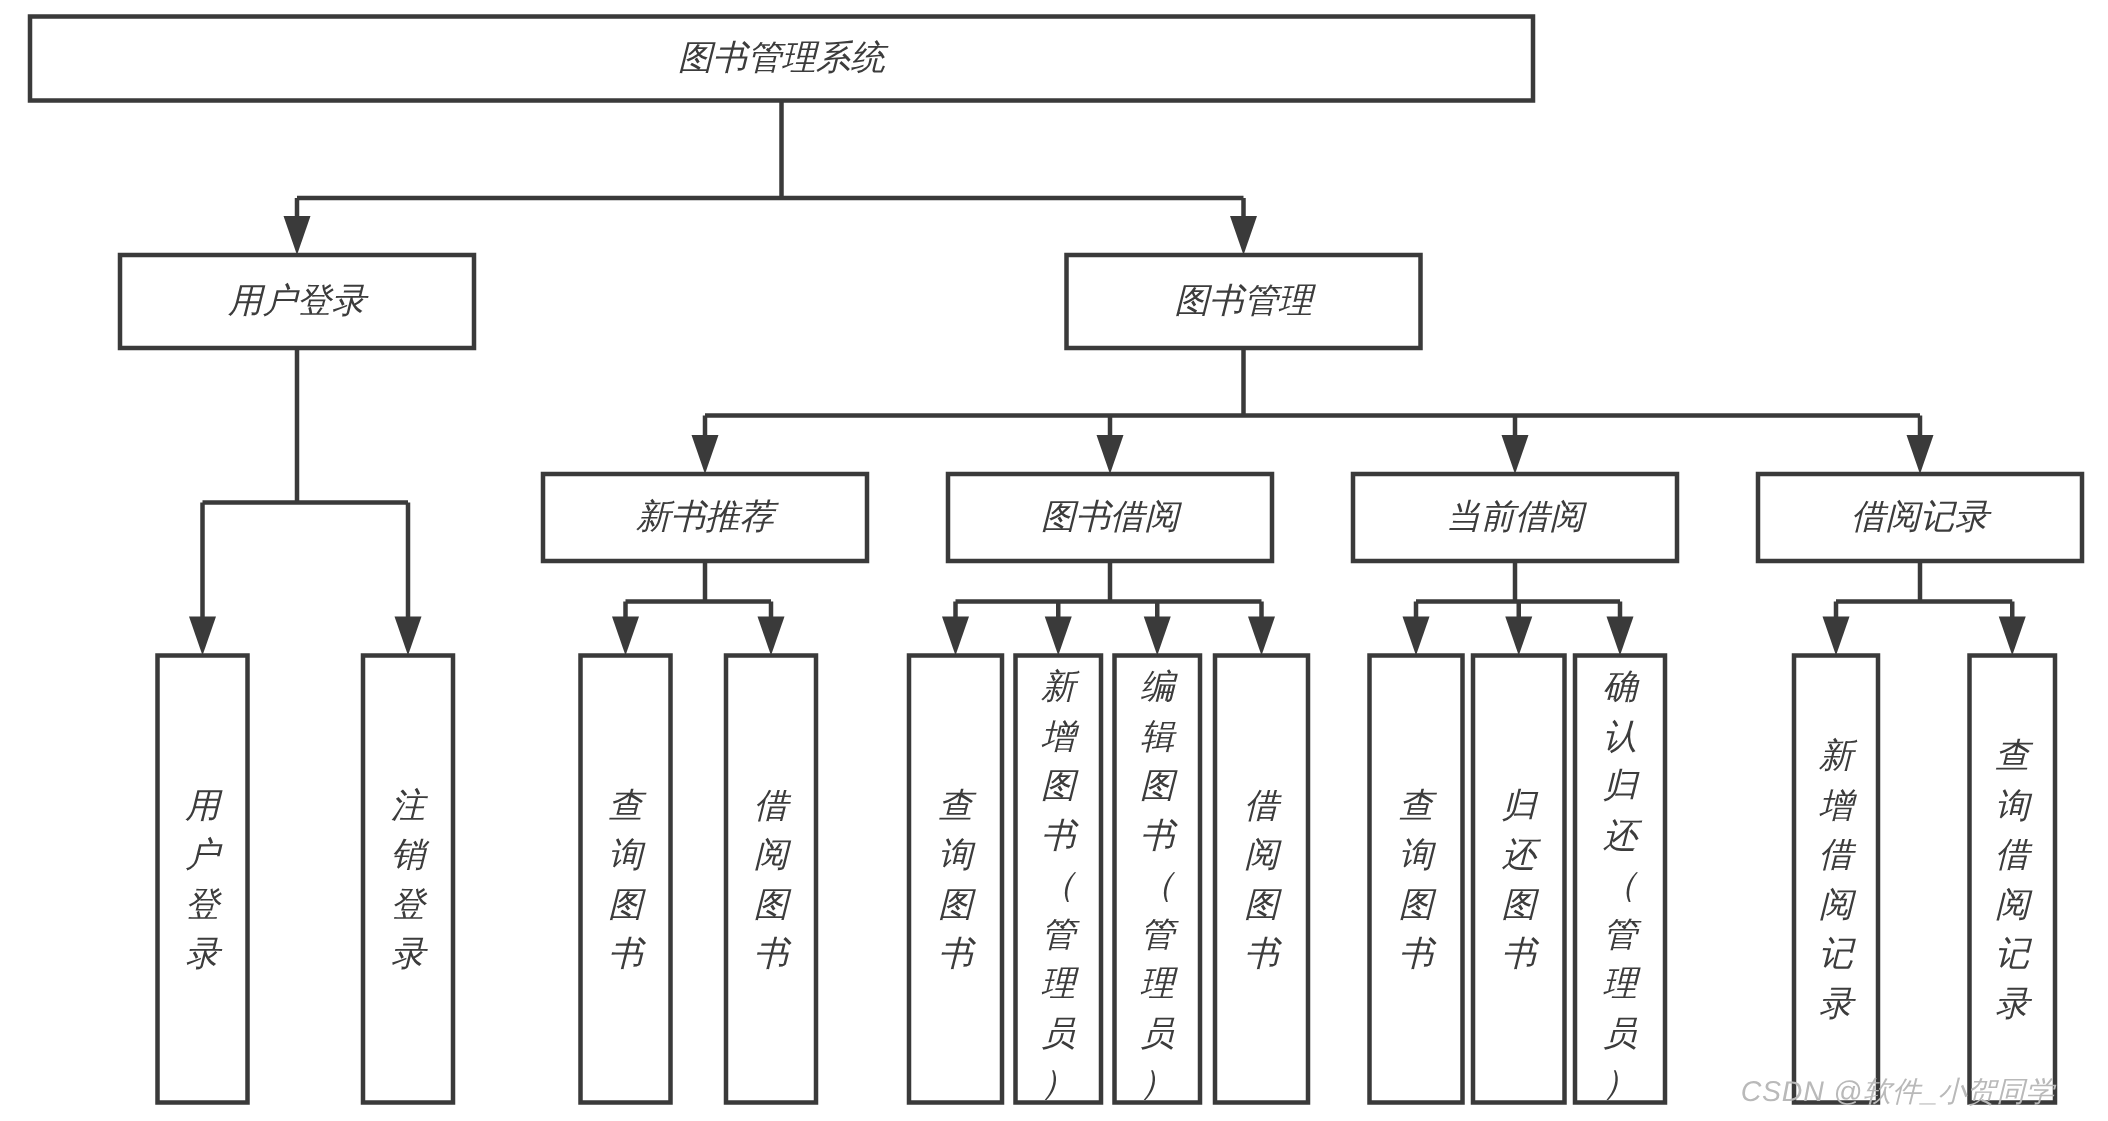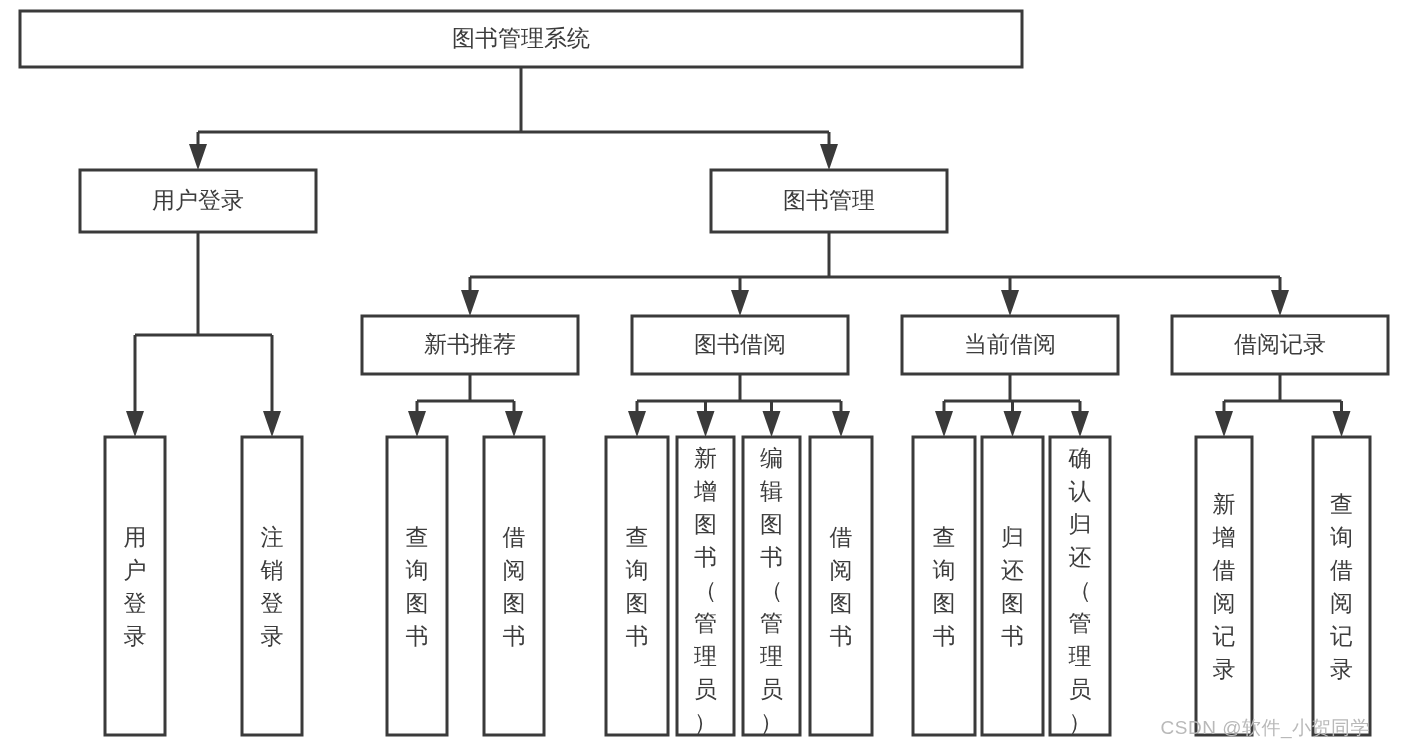--- a/index.html
+++ b/index.html
@@ -13,20 +13,21 @@
     font-family: "Liberation Sans", "DejaVu Sans", sans-serif;
     overflow: hidden;
     position: relative;
   }
   #diagram-root {
     position: absolute;
     left: 0;
     top: 0;
     width: 1378px;
     height: 747px;
+    font-style: italic;
   }
   svg.diagram-canvas {
     display: block;
     width: 1405px;
     height: 747px;
   }
   .node-box {
     fill: #ffffff;
     stroke: #3a3a3a;
     stroke-width: 3;

